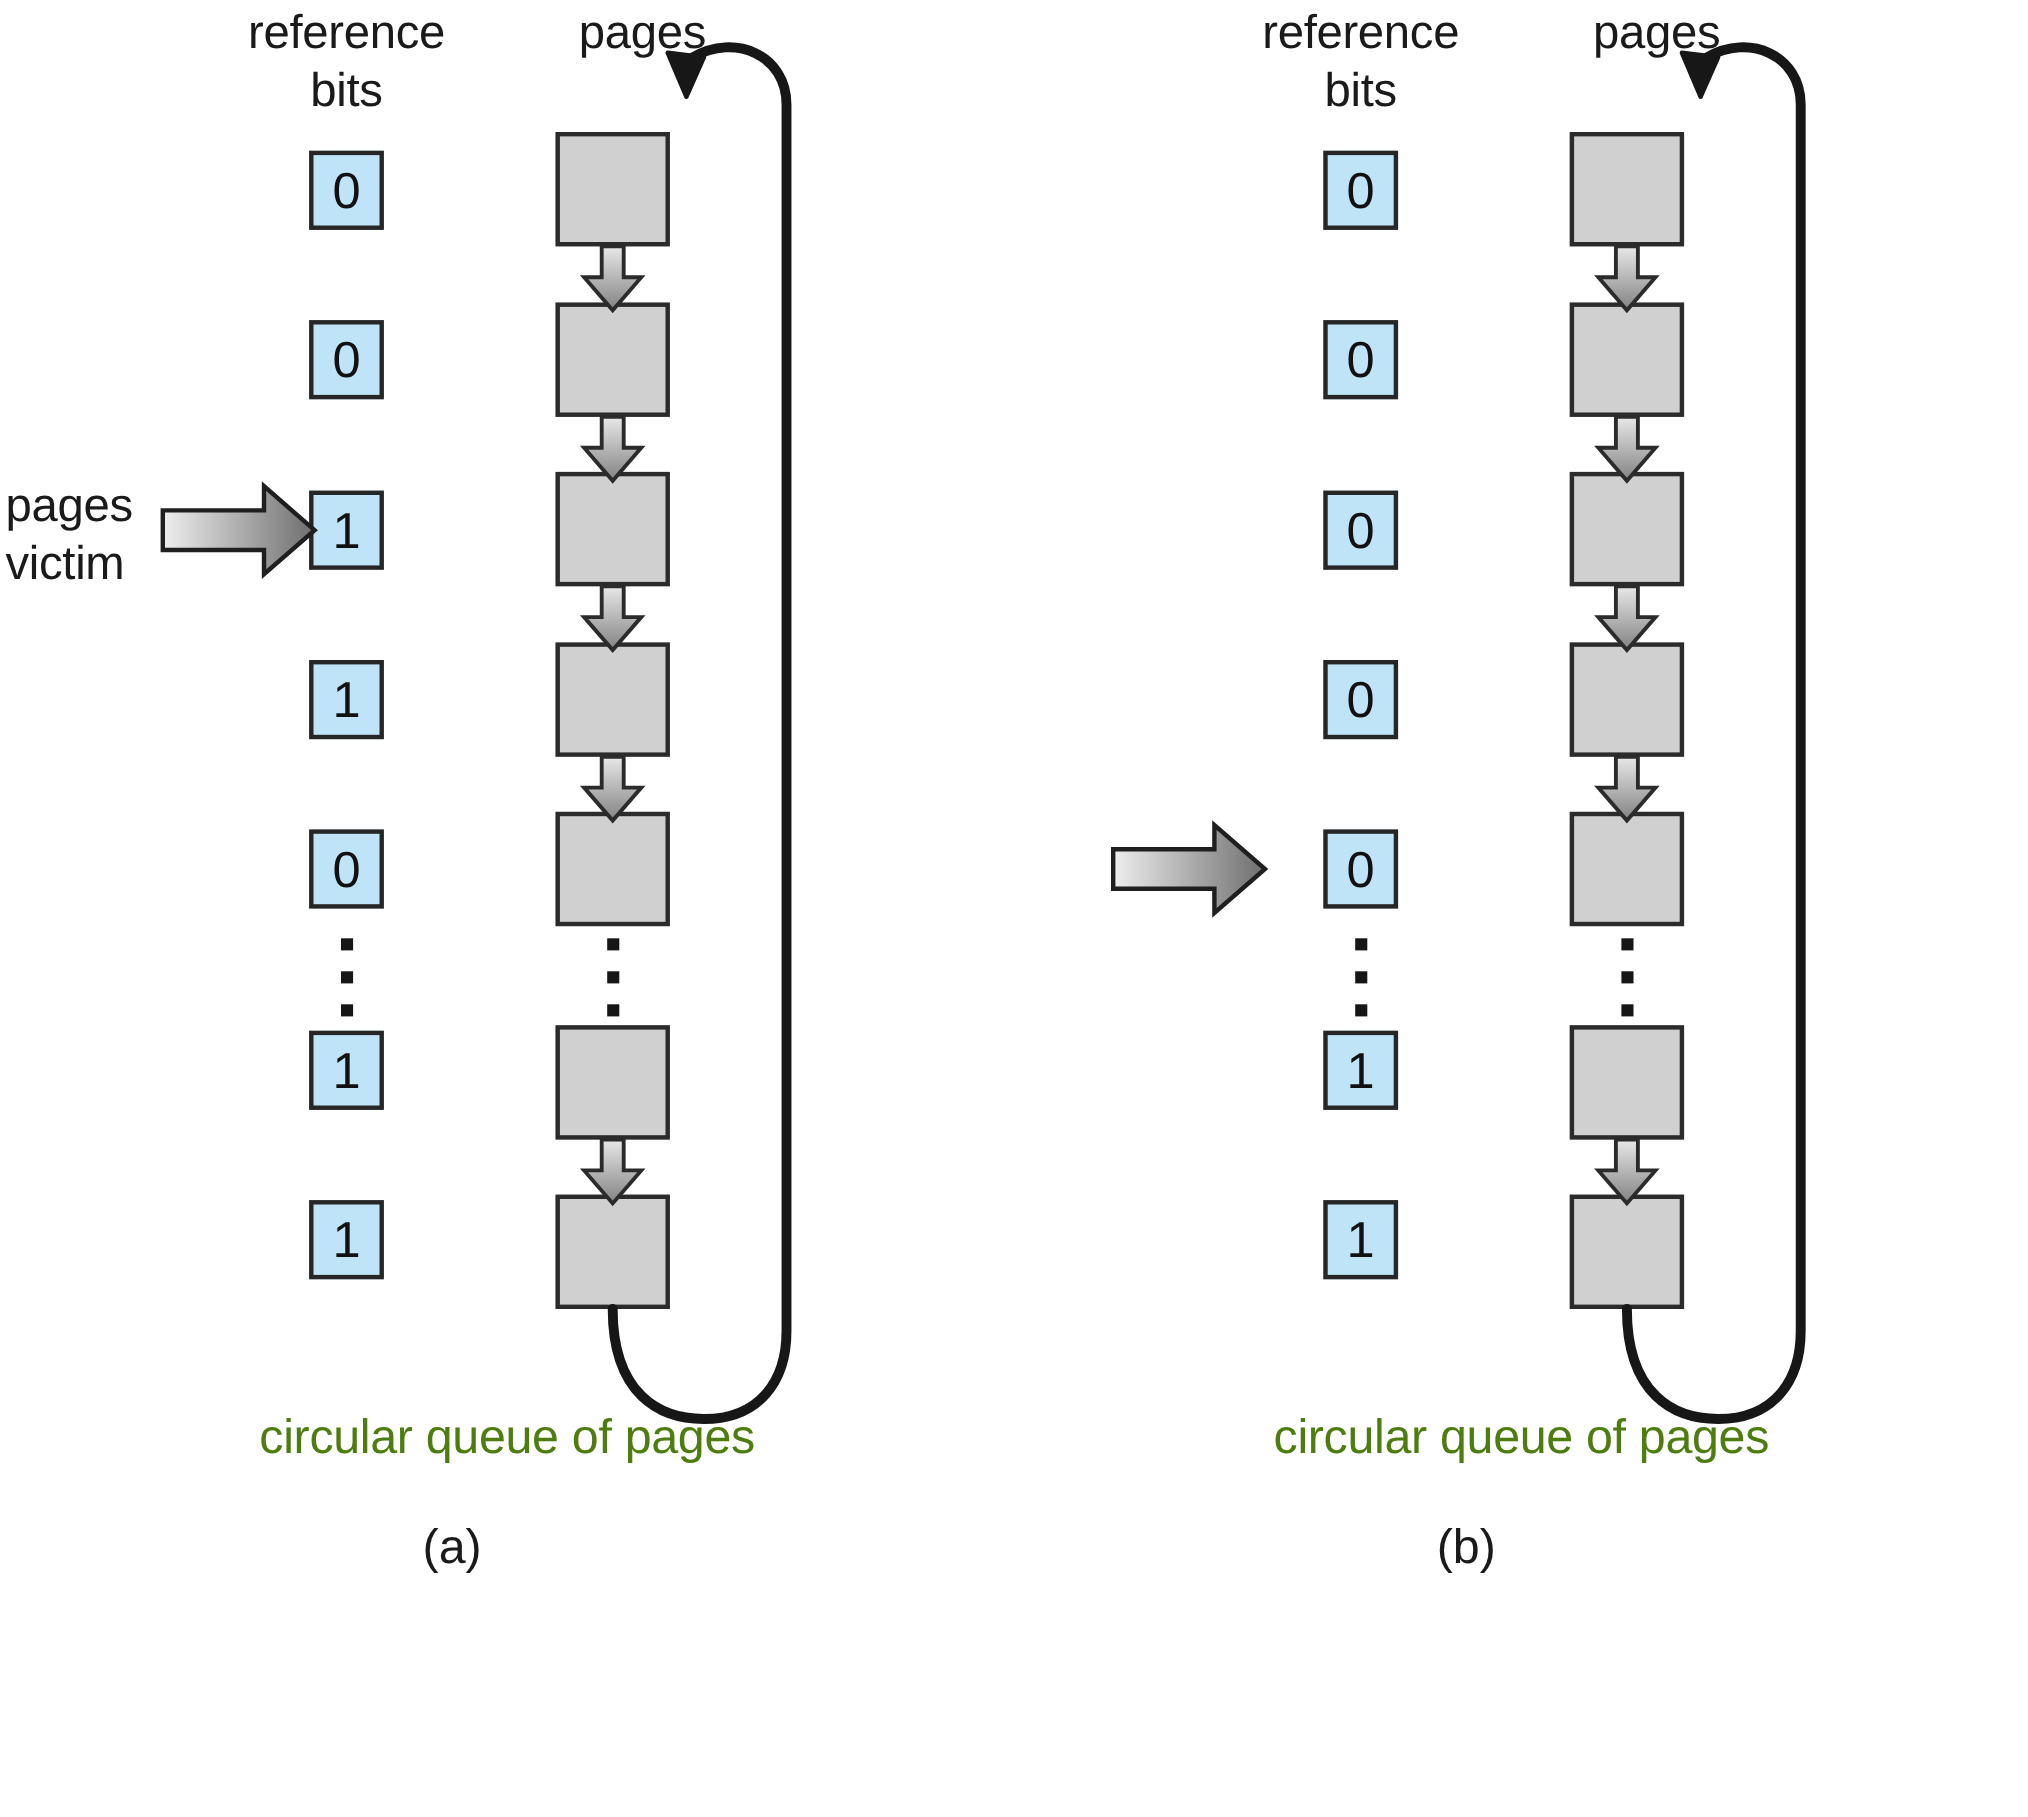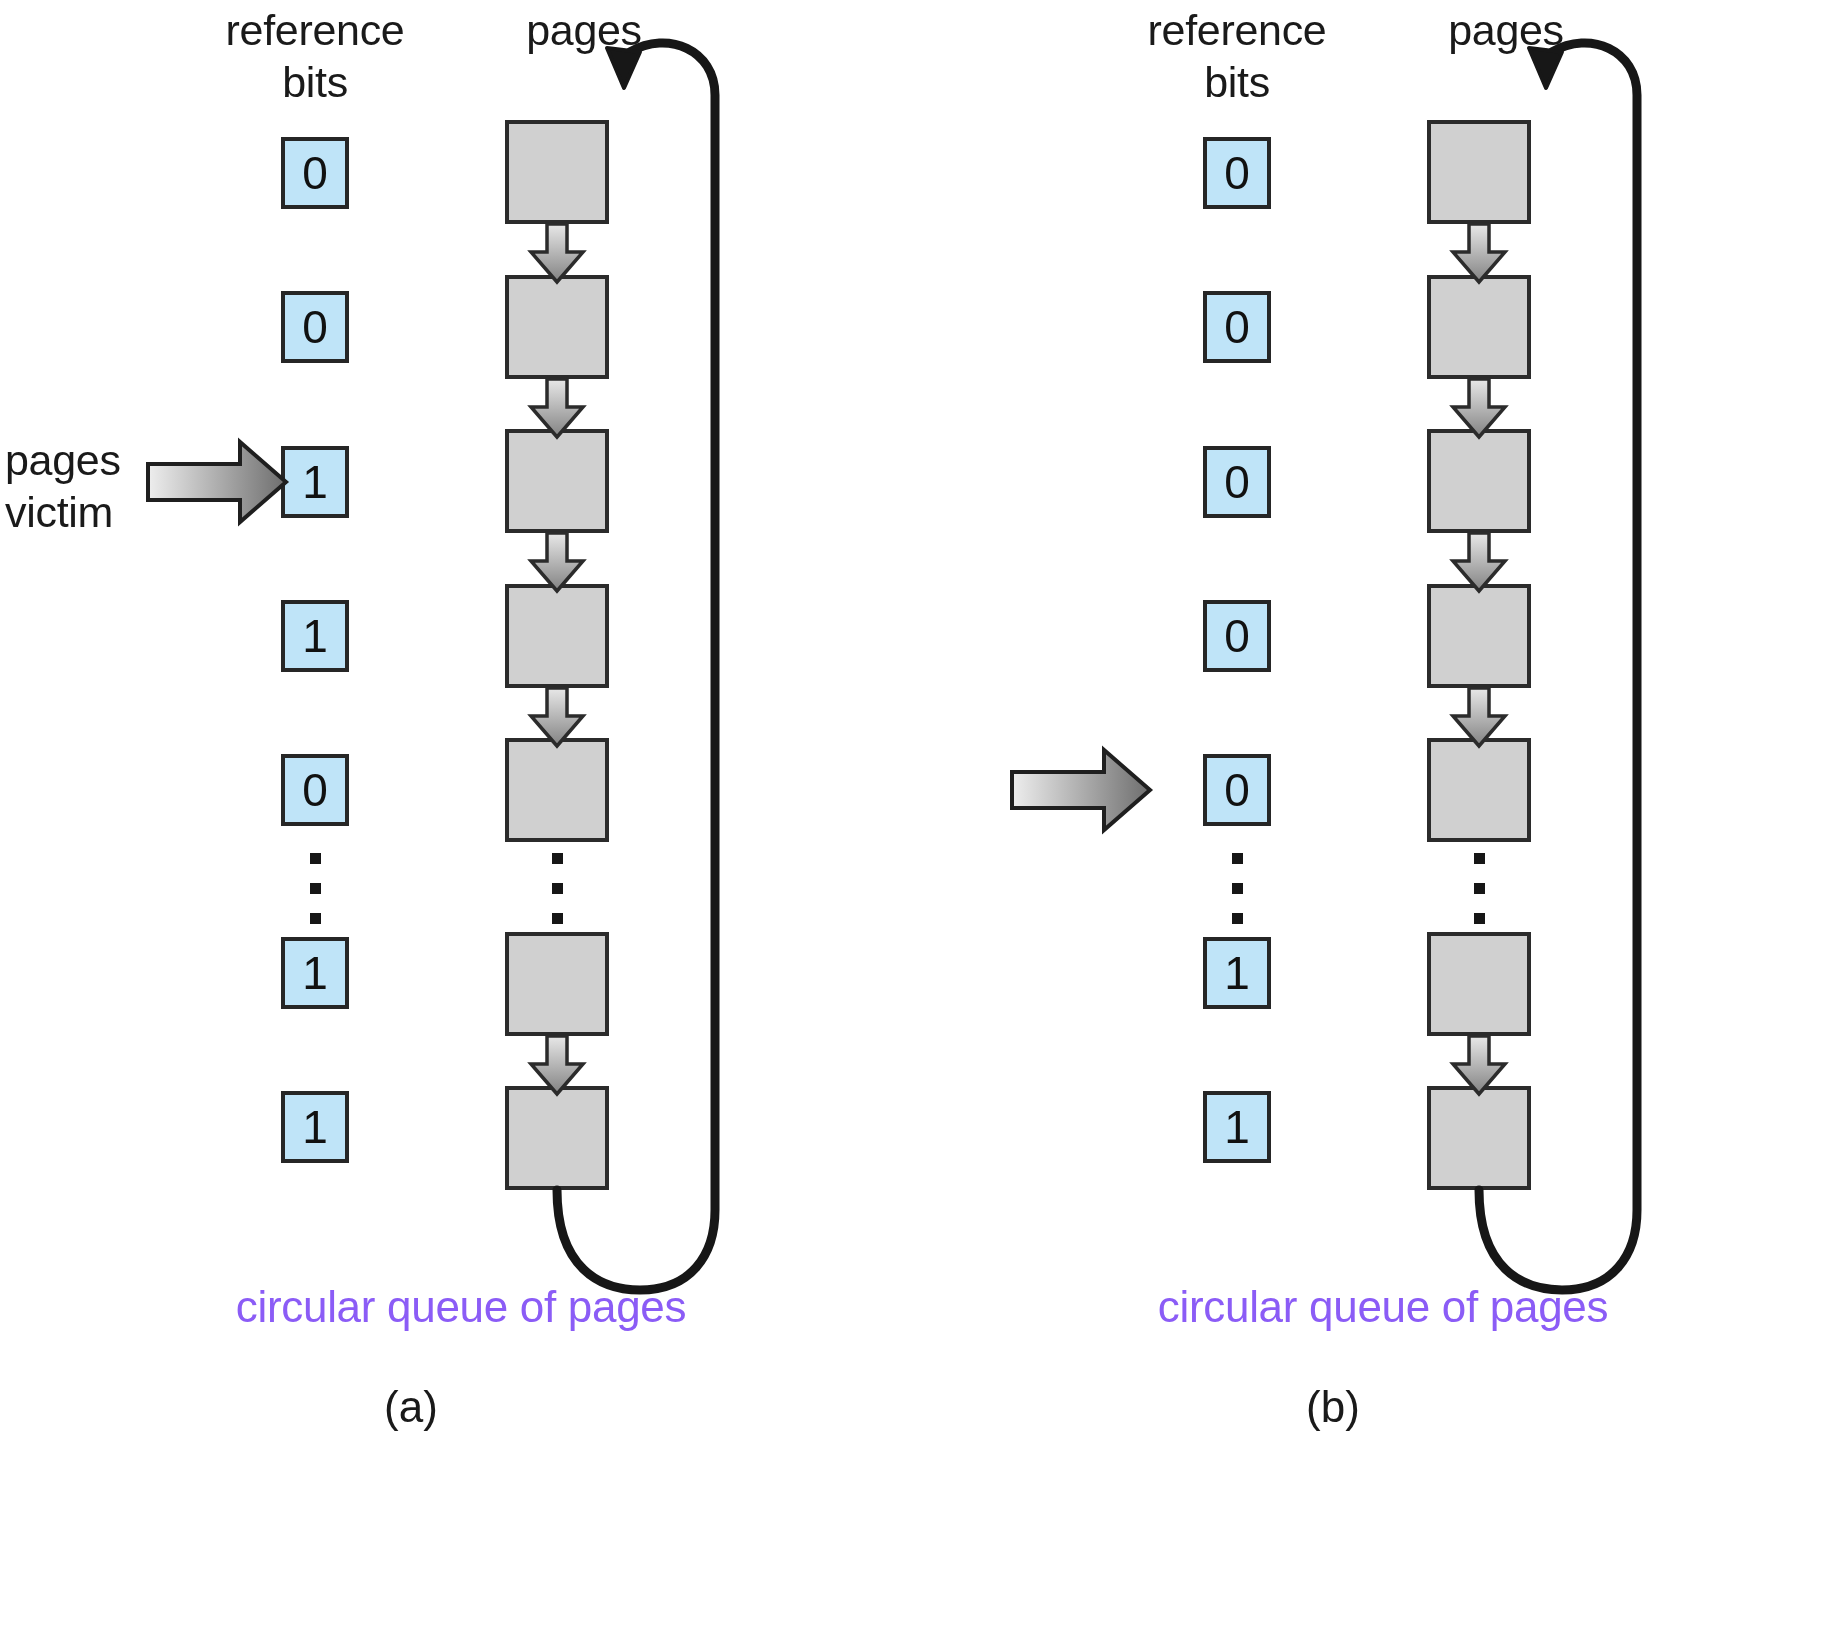--- a/index.html
+++ b/index.html
@@ -88,21 +88,21 @@
     margin: 0 auto 19px auto;
   }
   .vdots i:last-child { margin-bottom: 0; }
 
   
   .caption {
     position: absolute;
     font-size: 44px;
     text-align: center;
     white-space: nowrap;
-    color: #8b5cf6;
+    color: #4d7c0f;
     letter-spacing: -0.3px;
   }
   .panel-letter {
     position: absolute;
     font-size: 44px;
     text-align: center;
     width: 200px;
     color: #1a1a1a;
   }
 

